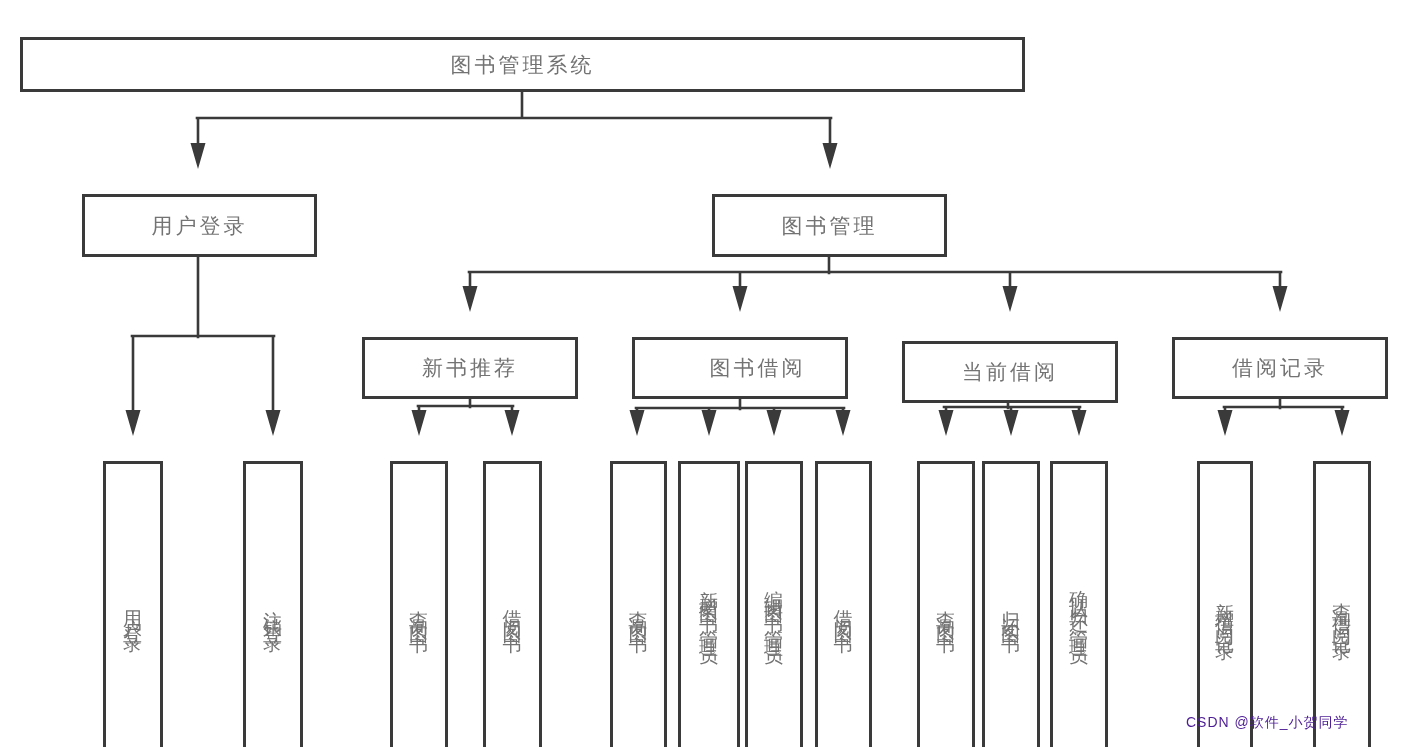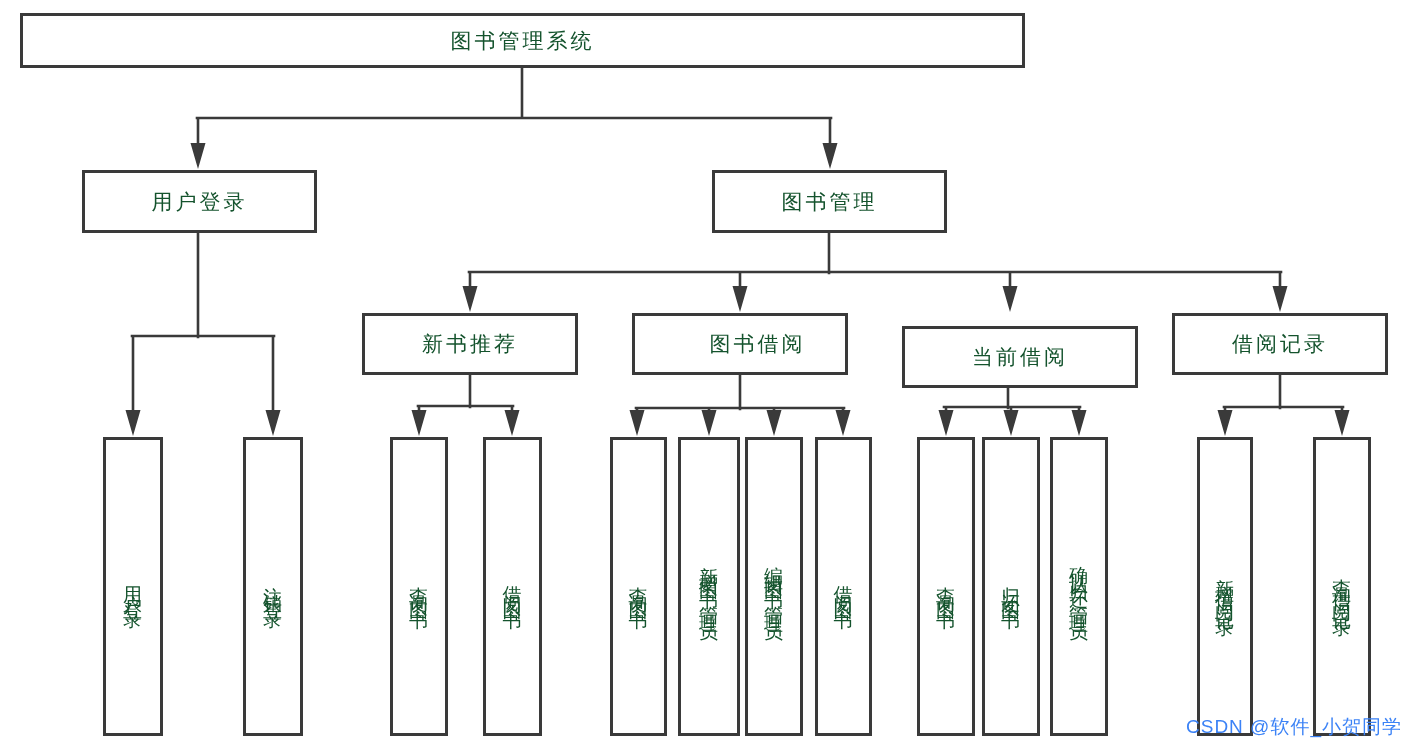--- a/index.html
+++ b/index.html
@@ -15,45 +15,46 @@
     position: absolute;
     left: 0; top: 0;
     width: 1405px; height: 747px;
     pointer-events: none;
   }
   .box {
     position: absolute;
     box-sizing: border-box;
     border: 3px solid #3a3a3a;
     background: #ffffff;
-    color: #14532d;
+    color: #737373;
     display: flex;
     align-items: center;
     justify-content: center;
     text-align: center;
+    margin-top: 24px;
   }
   .box.h {
     font-size: 21px;
     letter-spacing: 3px;
     white-space: nowrap;
   }
   .box.v {
     writing-mode: vertical-rl;
     text-orientation: mixed;
     font-size: 19px;
     letter-spacing: 8px;
     line-height: 1;
   }
   #watermark {
     position: absolute;
     left: 1186px;
     top: 714px;
-    font-size: 19px;
+    font-size: 14px;
     letter-spacing: 1px;
-    color: #3b82f6;
+    color: #4c1d95;
     white-space: nowrap;
     z-index: 5;
   }
 </style>
 </head>
 <body>
 
 <div id="stage">
 
   <svg id="connectors" viewBox="0 0 1405 747" xmlns="http://www.w3.org/2000/svg">
@@ -113,21 +114,21 @@
       M1342 436 l-7.5 -26 h15 Z"></path>
   </svg>
 
   <div class="box h" style="left:20px; top:13px; width:1005px; height:55px;">图书管理系统</div>
 
   <div class="box h" style="left:82px; top:170px; width:235px; height:63px;">用户登录</div>
   <div class="box h" style="left:712px; top:170px; width:235px; height:63px;">图书管理</div>
 
   <div class="box h" style="left:362px; top:313px; width:216px; height:62px;">新书推荐</div>
   <div class="box h" style="left:632px; top:313px; width:216px; height:62px;padding-left:35px;">图书借阅</div>
-  <div class="box h" style="left:902px; top:326px; width:236px; height:62px;">当前借阅</div>
+  <div class="box h" style="left:902px; top:317px; width:216px; height:62px;">当前借阅</div>
   <div class="box h" style="left:1172px; top:313px; width:216px; height:62px;">借阅记录</div>
 
   <div class="box v" style="left:103px; top:437px; width:60px; height:299px;">用户登录</div>
   <div class="box v" style="left:243px; top:437px; width:60px; height:299px;">注销登录</div>
 
   <div class="box v" style="left:390px; top:437px; width:58px; height:299px;">查询图书</div>
   <div class="box v" style="left:483px; top:437px; width:59px; height:299px;">借阅图书</div>
 
   <div class="box v" style="left:610px; top:437px; width:57px; height:299px;">查询图书</div>
   <div class="box v" style="left:678px; top:437px; width:62px; height:299px;">新增图书（管理员）</div>

